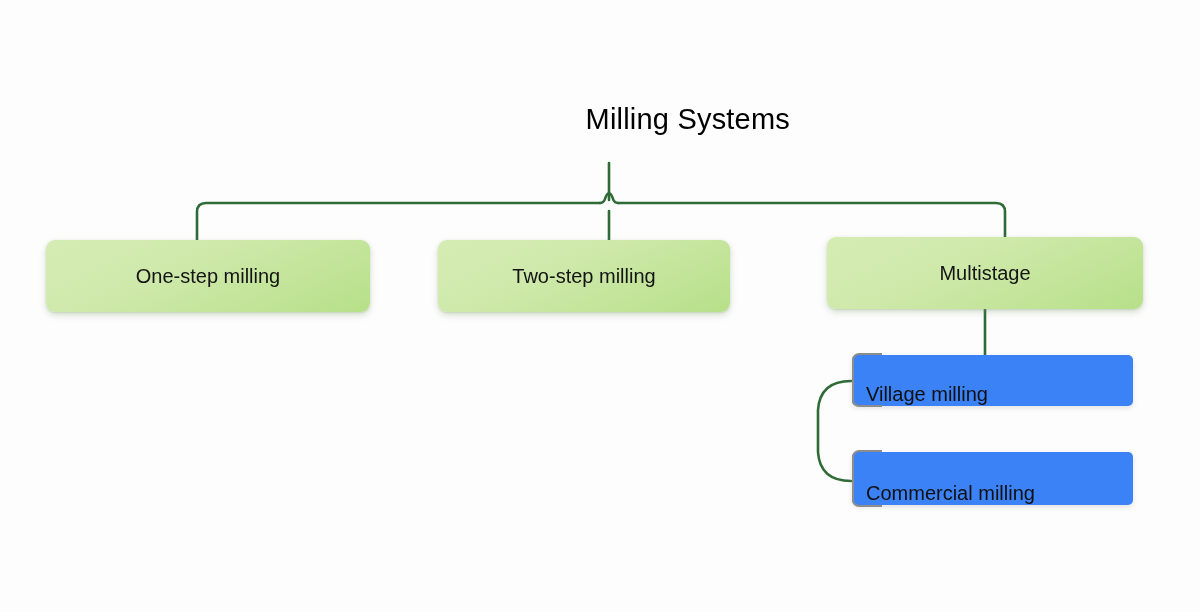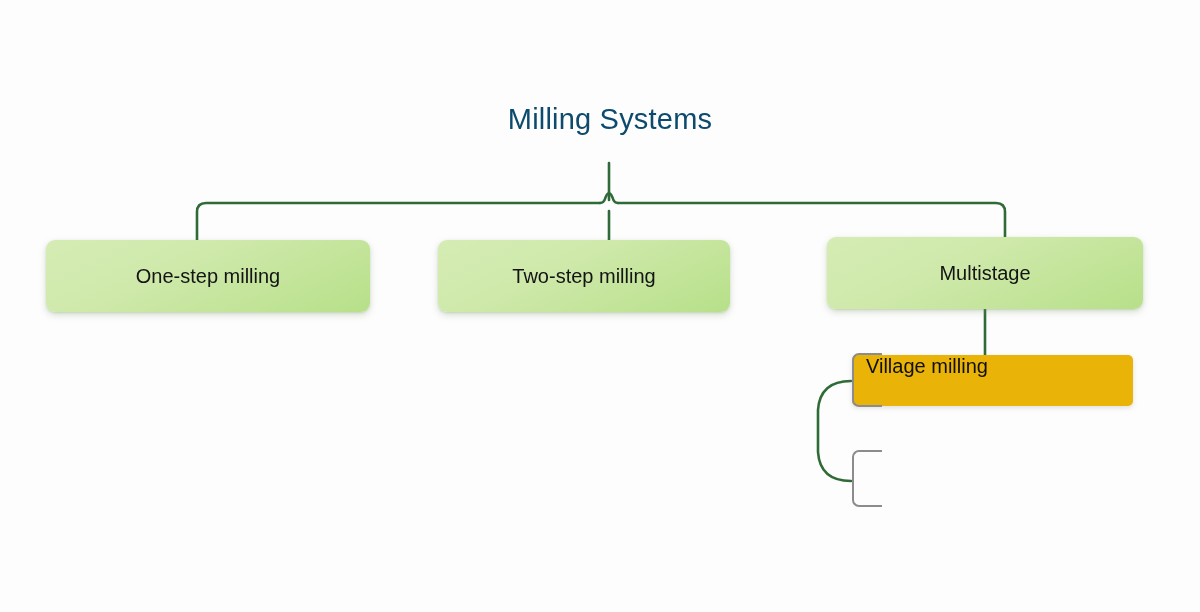--- a/index.html
+++ b/index.html
@@ -29,23 +29,23 @@
     height: 612px;
     pointer-events: none;
   }
 
   
   .root-title {
     position: absolute;
     left: 430px;
     top: 103px;
     width: 360px;
-    text-align: center;
+    text-align: right;
     font-size: 29px;
-    color: #0c4a6e;
+    color: #000000;
     letter-spacing: 0.2px;
     white-space: nowrap;
   }
 
   
   .gbox {
     position: absolute;
     box-sizing: border-box;
     border-radius: 9px;
     background: linear-gradient(155deg, #d5ecb4 0%, #cfe9ab 38%, #b7e089 100%);
@@ -61,25 +61,25 @@
   }
 
   #node-one  { left: 46px;  top: 240px; width: 324px; height: 72px; }
   #node-two  { left: 438px; top: 240px; width: 292px; height: 72px; }
   #node-multi{ left: 827px; top: 237px; width: 316px; height: 72px; }
 
   
   .graybox {
     position: absolute;
     box-sizing: border-box;
-    background: #eab308;
+    background: #3b82f6;
     border-radius: 5px;
     box-shadow: 0 2px 5px rgba(150,150,150,0.28);
     display: flex;
-    align-items: flex-start;
+    align-items: flex-end;
   }
   .graybox .label {
     font-size: 20px;
     color: #101010;
     white-space: nowrap;
     padding-left: 14px;
   }
   #node-village    { left: 852px; top: 355px; width: 281px; height: 51px; }
   #node-commercial { left: 852px; top: 452px; width: 281px; height: 53px; }
 
@@ -129,15 +129,18 @@
 
   <div class="gbox" id="node-multi">
     <span class="label">Multistage</span>
   </div>
 
   <div class="graybox" id="node-village">
     <span class="label">Village milling</span>
   </div>
   <div class="bracket" id="bracket-village"></div>
 
+  <div class="graybox" id="node-commercial">
+    <span class="label">Commercial milling</span>
+  </div>
   <div class="bracket" id="bracket-commercial"></div>
 
 </div>
 
 </body></html>

